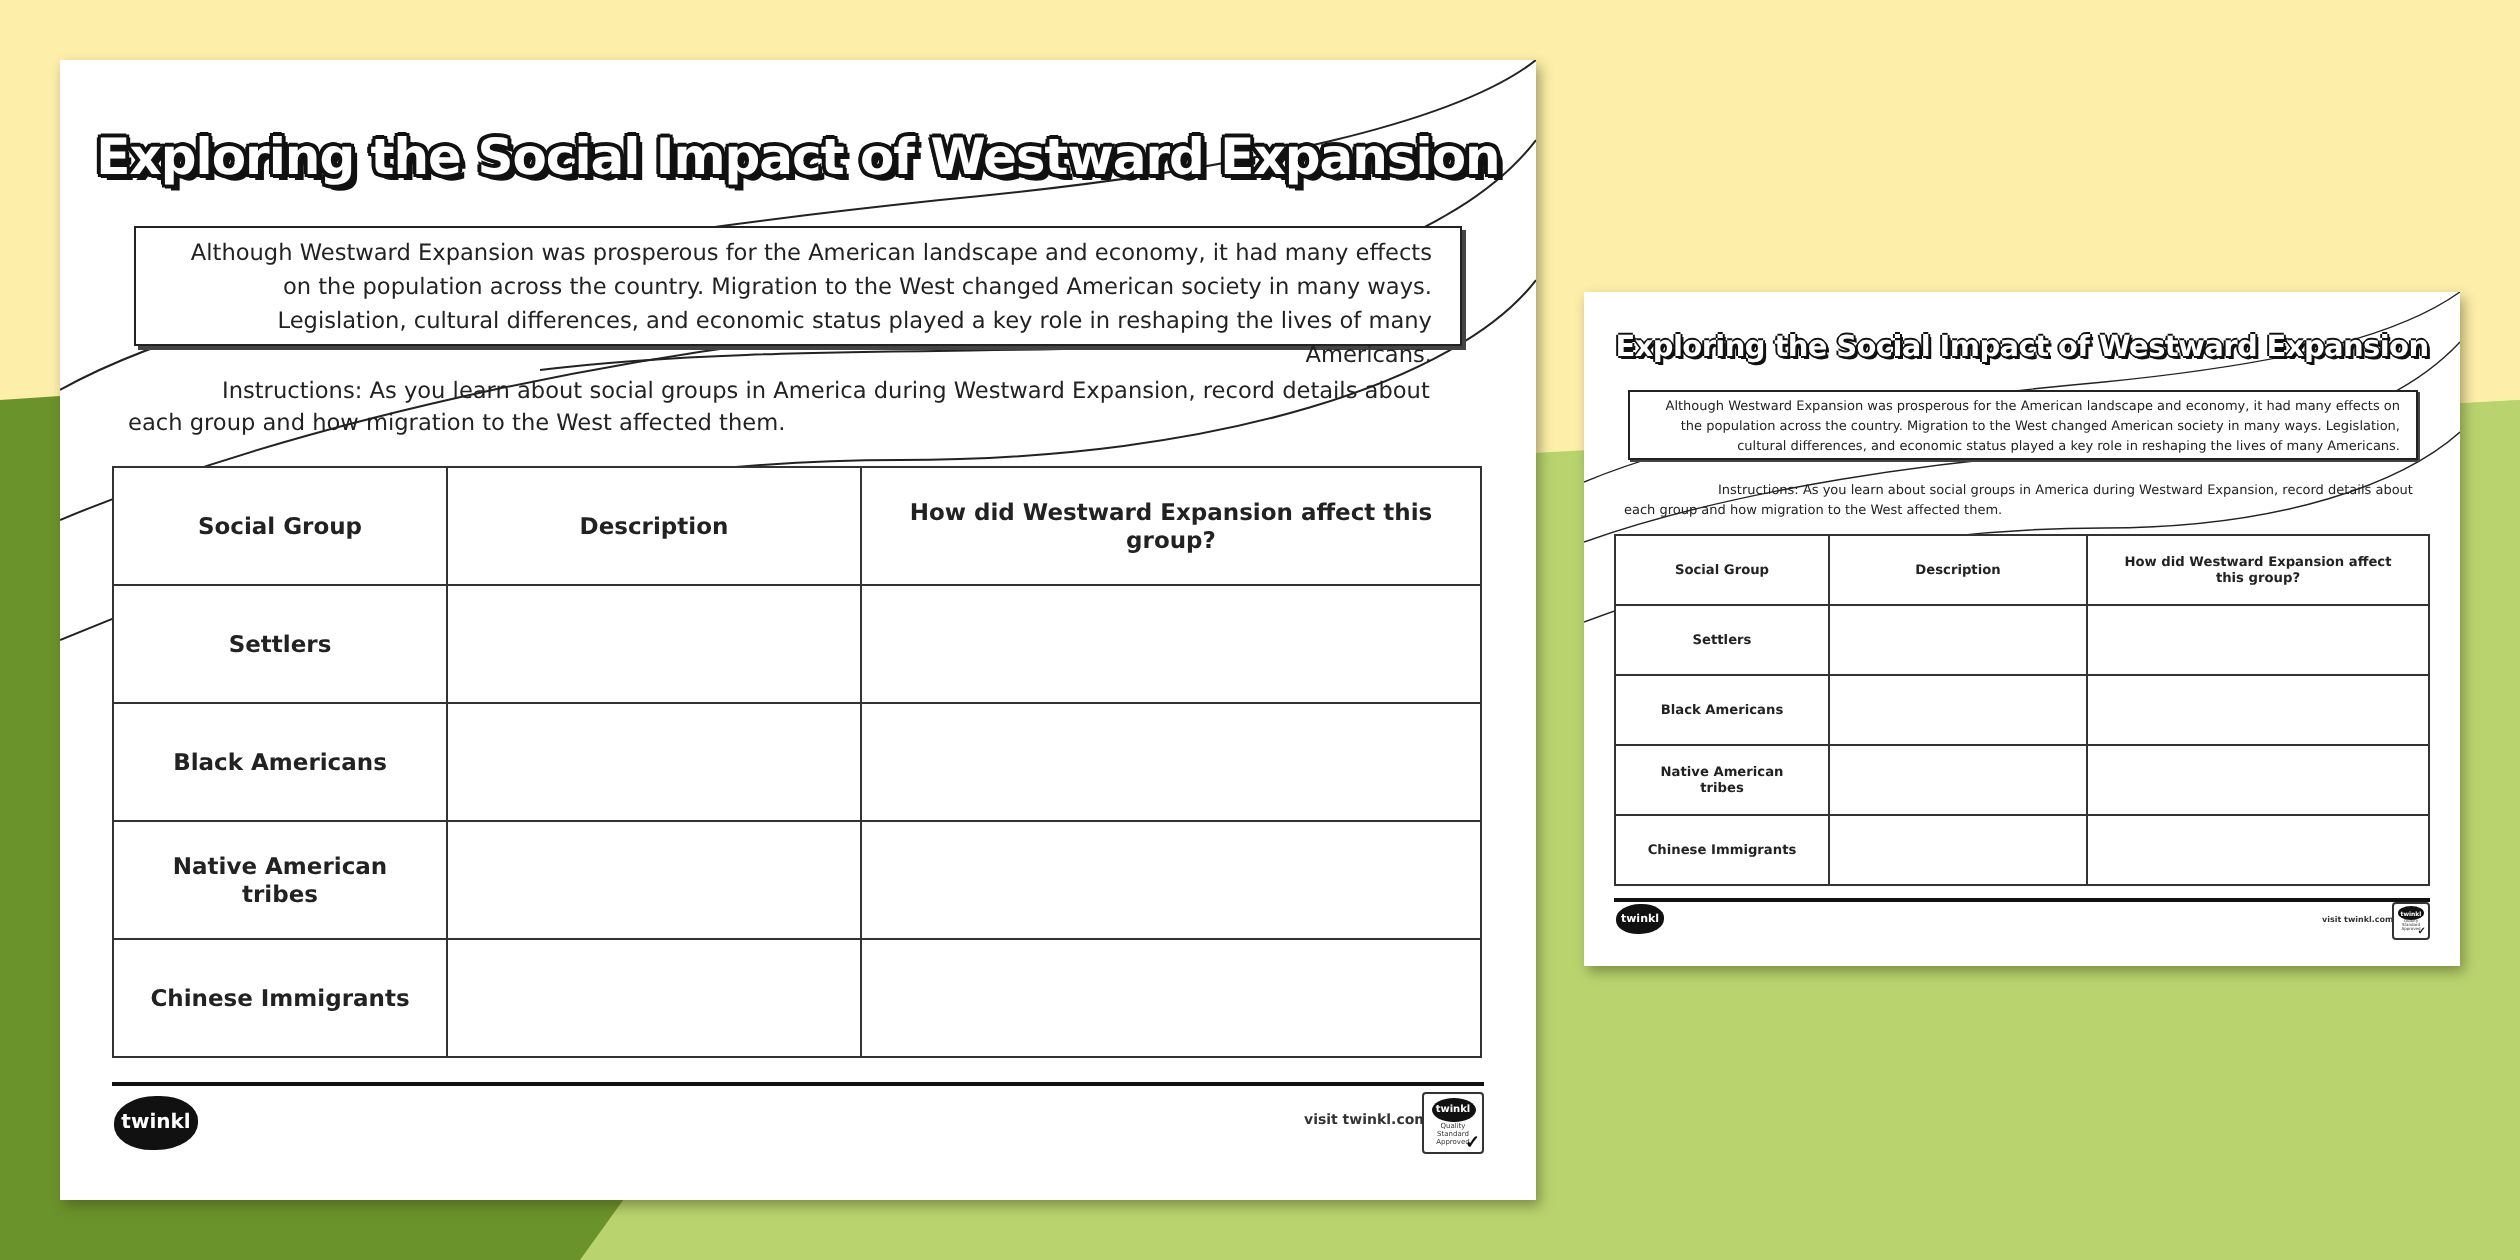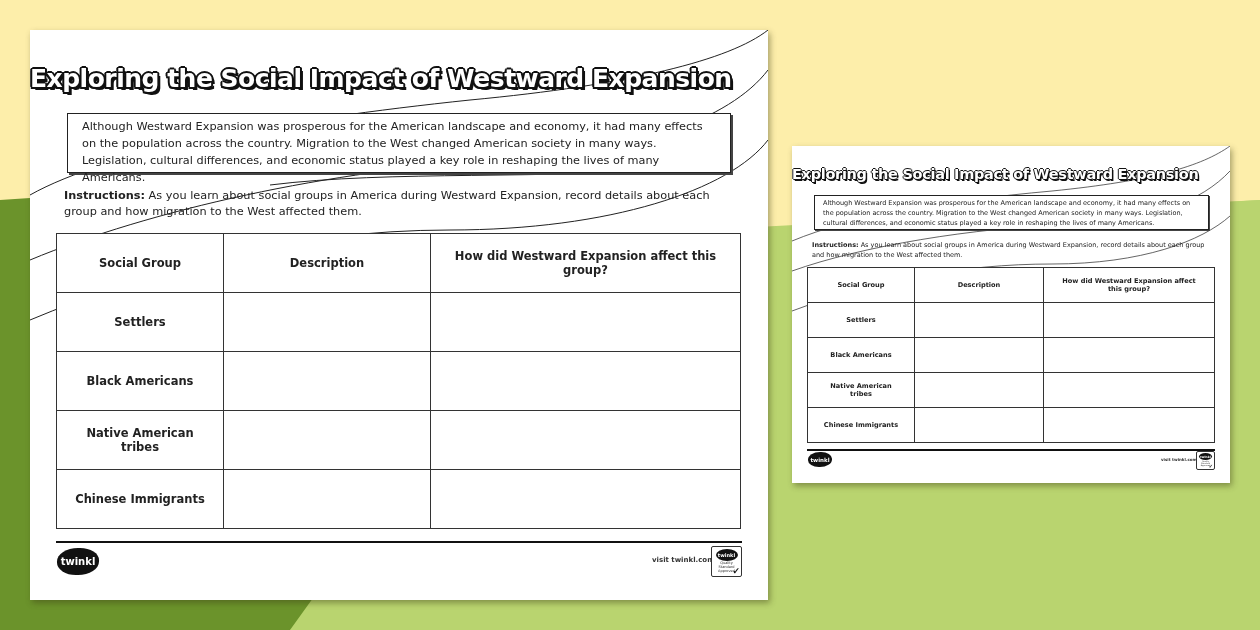--- a/index.html
+++ b/index.html
@@ -1,28 +1,28 @@
 <!DOCTYPE html>
 <html><head>
 <meta charset="utf-8">
 <style>
   html, body { margin:0; padding:0; }
   body { width:1260px; height:630px; overflow:hidden; position:relative; font-family:"Liberation Sans", sans-serif; }
   .bg { position:absolute; inset:0; background:#fdeeaa; }
   .bg svg { position:absolute; inset:0; }
   .page { position:absolute; background:#fff; box-shadow: 2px 3px 6px rgba(60,60,20,0.45); overflow:hidden; }
   .page .curves { position:absolute; inset:0; pointer-events:none; }
-  .title { position:absolute; left:0; right:0; text-align:left; font-family:"DejaVu Sans", sans-serif; font-weight:bold; color:#fff; letter-spacing:-0.5px;
+  .title { position:absolute; left:0; right:0; text-align:center; font-family:"DejaVu Sans", sans-serif; font-weight:bold; color:#fff; letter-spacing:-0.5px;
     -webkit-text-stroke: 0; text-shadow:
       2px 0 0 #111, -2px 0 0 #111, 0 2px 0 #111, 0 -2px 0 #111,
       1.5px 1.5px 0 #111, -1.5px -1.5px 0 #111, 1.5px -1.5px 0 #111, -1.5px 1.5px 0 #111,
       3px 3px 0 #111; }
-  .intro { position:absolute; border:1.5px solid #222; background:#fff; text-align:left; color:#222; font-family:"DejaVu Sans", sans-serif; box-sizing:border-box; box-shadow: 2px 2px 0 #444; }
+  .intro { position:absolute; border:1.5px solid #222; background:#fff; text-align:right; color:#222; font-family:"DejaVu Sans", sans-serif; box-sizing:border-box; box-shadow: 2px 2px 0 #444; }
   .instructions { position:absolute; color:#222; font-family:"DejaVu Sans", sans-serif; }
-  .instructions b { font-weight:bold; }
+  .instructions b { font-weight:normal;margin-left:47px; }
   table.grid { position:absolute; border-collapse:collapse; background:#fff; font-family:"DejaVu Sans", sans-serif; color:#222; }
   table.grid td { border:1.3px solid #333; text-align:center; vertical-align:middle; font-weight:bold; padding:0 12px; }
   .footer-rule { position:absolute; height:2px; background:#111; }
   .logo { position:absolute; background:#111; color:#fff; border-radius:50% 45% 50% 45%; font-family:"DejaVu Sans", sans-serif; font-weight:bold; display:flex; align-items:center; justify-content:center; }
   .visit { position:absolute; font-family:"DejaVu Sans", sans-serif; font-weight:bold; color:#333; }
   .badge { position:absolute; border:1px solid #333; border-radius:2px; background:#fff; display:flex; flex-direction:column; align-items:center; justify-content:flex-start; overflow:hidden; }
   .badge .cloud { background:#111; color:#fff; border-radius:50%; font-weight:bold; font-family:"DejaVu Sans", sans-serif; display:flex; align-items:center; justify-content:center; }
   .badge .txt { font-family:"DejaVu Sans", sans-serif; color:#333; text-align:center; line-height:1.1; }
   .badge .tick { position:absolute; right:1px; bottom:0; color:#111; font-weight:bold; }
 </style>

